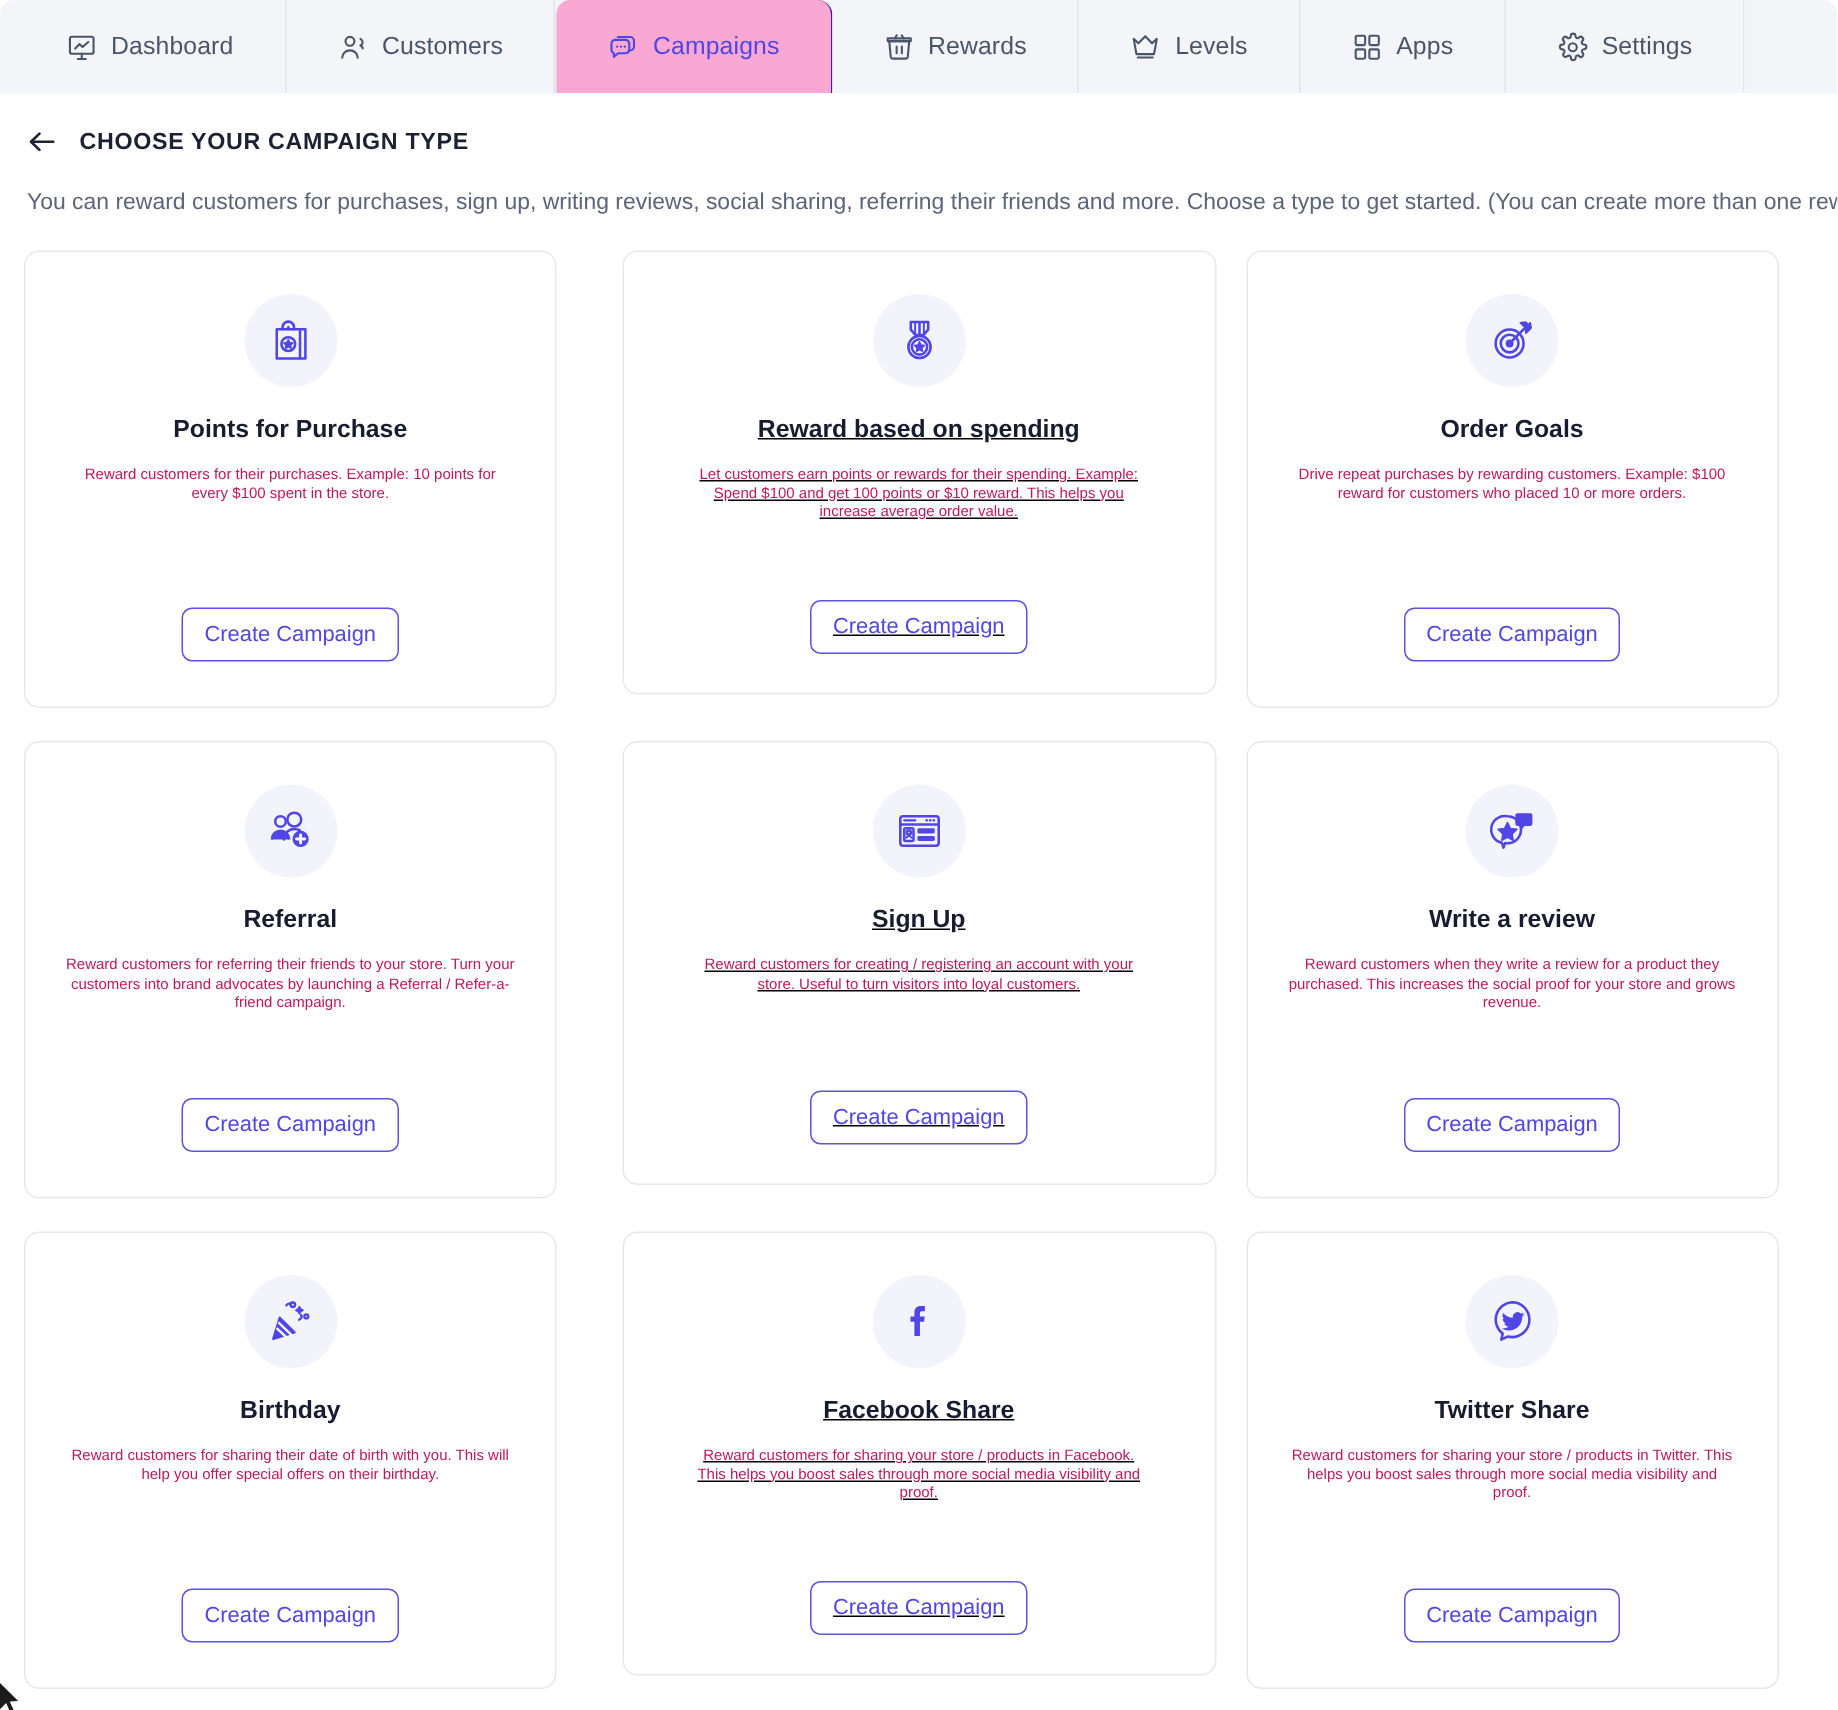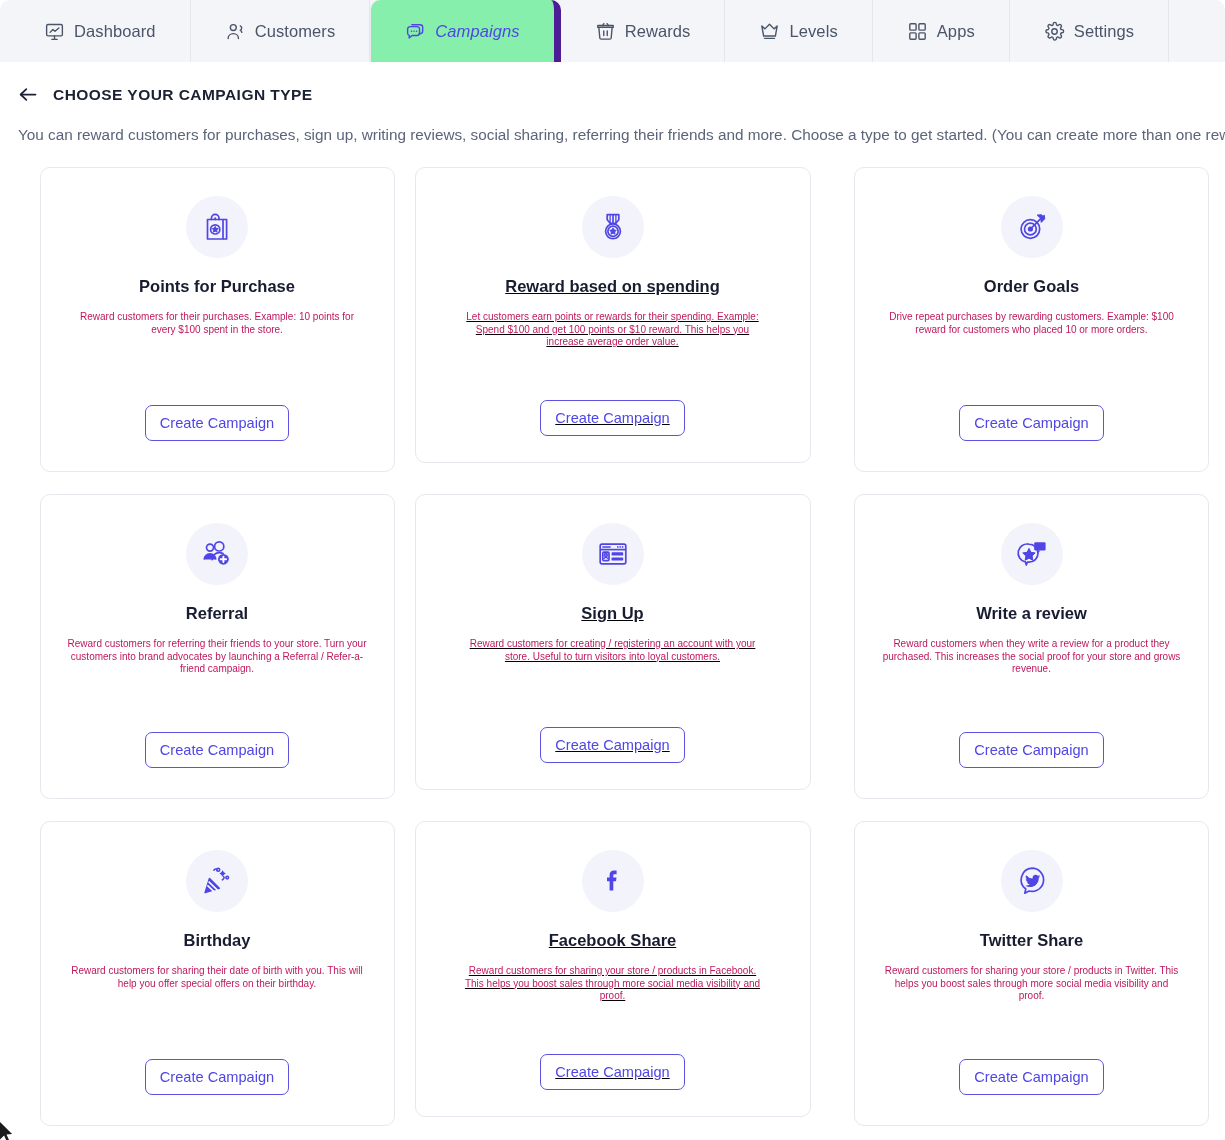--- a/index.html
+++ b/index.html
@@ -33,26 +33,25 @@
     font-size: 16.5px;
     color: #4a5568;
     background: transparent;
     border-right: 1px solid #e4e6ee;
     cursor: pointer;
     white-space: nowrap;
     letter-spacing: .1px;
   }
   .navtab:first-child { border-left: none; padding-left: 44px; }
   .navtab.active {
-    background: #86efac;
+    background: #f9a8d4;
     color: #4f46e5;
-    border-right: 7px solid #4c1d95;
+    border-right: 1px solid #4c1d95;
     border-left: 1px solid #e9eaf2;
     border-radius: 10px 10px 0 0;
-    font-style: italic;
   }
   .navtab .ico { display:flex; align-items:center; justify-content:center; width: 21px; height: 21px; }
   .navtab .ico svg { width: 21px; height: 21px; display:block; }
   .nav-spacer { flex: 1 1 auto; background: #f4f5f9; }
 
   
   .page-head { padding: 22px 18px 0 18px; }
   .crumbrow { display: flex; align-items: flex-end; gap: 15px; }
   .backbtn {
     width: 20px; height: 20px;
@@ -77,21 +76,21 @@
 
   
   .grid {
     margin-top: 22px;
     padding: 0 16px;
     display: grid;
     grid-template-columns: 1fr 1fr 1fr;
     column-gap: 20px;
     row-gap: 22px;
   }
-  .cardwrap { display: flex; justify-content: flex-end; }
+  .cardwrap { display: flex; justify-content: flex-start; }
   .card {
     background: #ffffff;
     border: 1px solid #e7e8ee;
     border-radius: 10px;
     width: 100%;
     height: 305px;
     padding: 28px 22px 22px 22px;
     display: flex;
     flex-direction: column;
     align-items: center;

